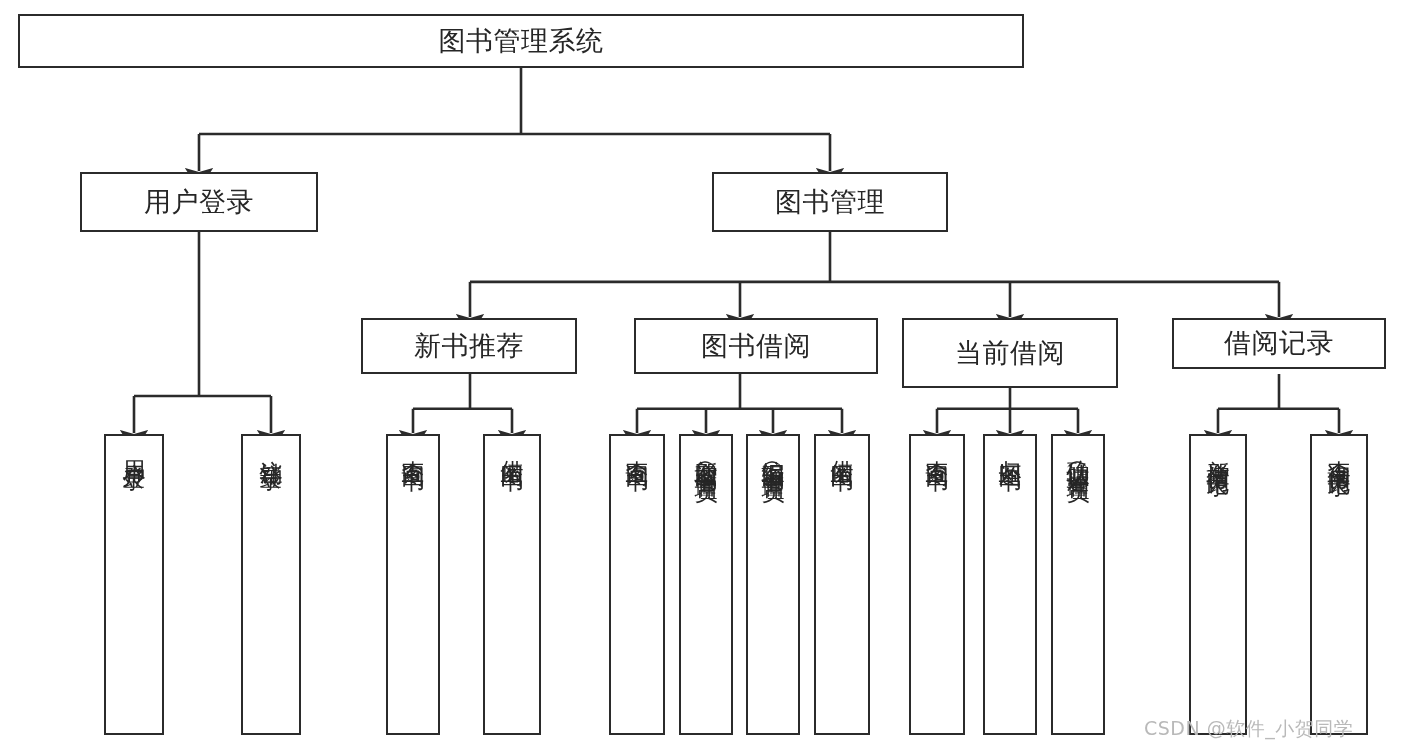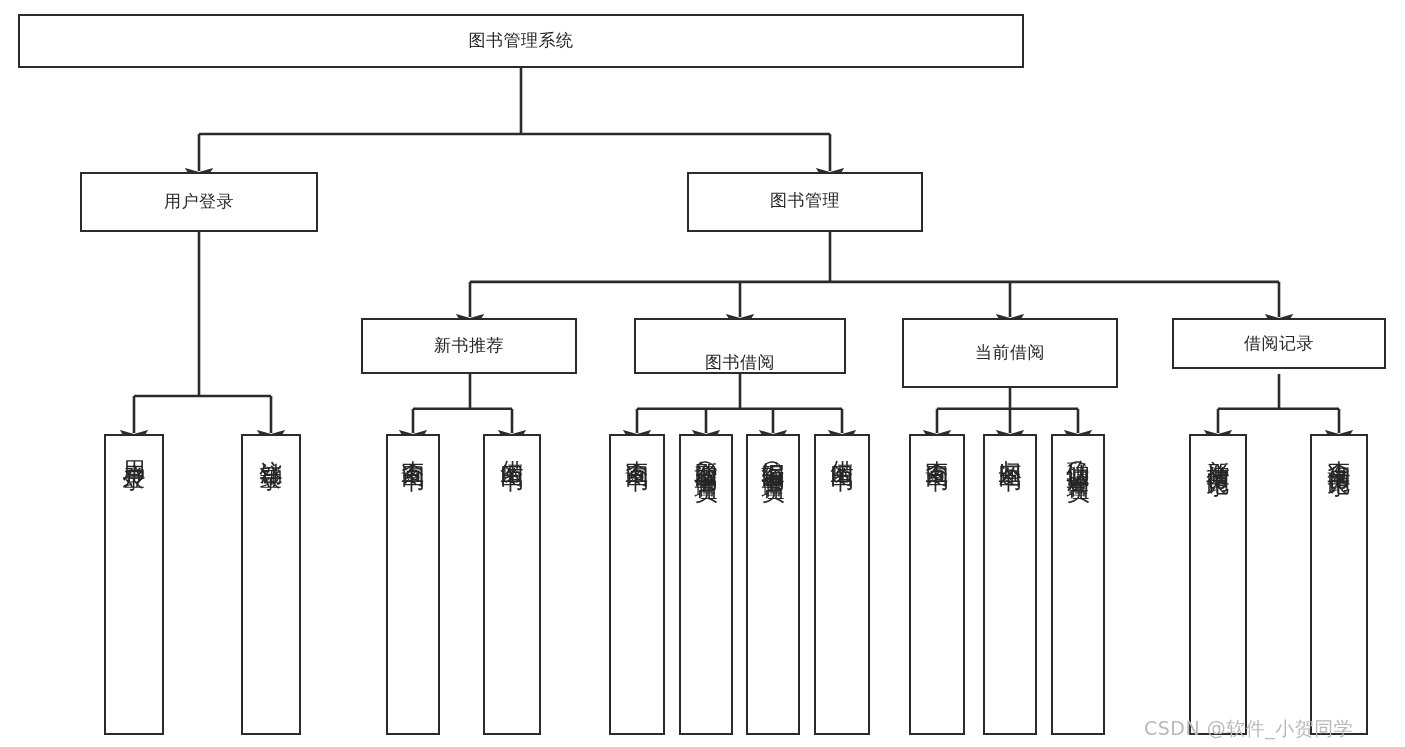--- a/index.html
+++ b/index.html
@@ -31,21 +31,21 @@
     position: absolute;
     box-sizing: border-box;
     background: #ffffff;
     border: 2.5px solid #2b2b2b;
     display: flex;
     align-items: center;
     justify-content: center;
     z-index: 2;
   }
   .node-label {
-    font-size: 17px;
+    font-size: 27px;
     line-height: 1.12;
     color: #262626;
     letter-spacing: 0.5px;
     white-space: nowrap;
   }
   .node.vertical {
     align-items: flex-start;
     justify-content: center;
     padding-top: 6px;
   }
@@ -114,27 +114,27 @@
       </g>
   </svg>
 
   <div id="node-layer">
       <div class="node" style="left: 18px; top: 14px; width: 1006px; height: 54px; border-color: rgb(43, 43, 43);">
         <span class="node-label" style="color: rgb(38, 38, 38);">图书管理系统</span>
       </div>
       <div class="node" style="left: 80px; top: 172px; width: 238px; height: 60px; border-color: rgb(43, 43, 43);">
         <span class="node-label" style="color: rgb(38, 38, 38);">用户登录</span>
       </div>
-      <div class="node" style="left: 687px; top: 172px; width: 236px; height: 60px; border-color: rgb(43, 43, 43); font-family: Liberation Mono, monospace;">
+      <div class="node" style="left: 712px; top: 172px; width: 236px; height: 60px; border-color: rgb(43, 43, 43);">
         <span class="node-label" style="color: rgb(38, 38, 38);">图书管理</span>
       </div>
       <div class="node" style="left: 361px; top: 318px; width: 216px; height: 56px; border-color: rgb(43, 43, 43);">
         <span class="node-label" style="color: rgb(38, 38, 38);">新书推荐</span>
       </div>
-      <div class="node" style="left: 634px; top: 318px; width: 212px; height: 56px; border-color: rgb(43, 43, 43); align-items: flex-end;">
+      <div class="node" style="left: 634px; top: 318px; width: 244px; height: 56px; border-color: rgb(43, 43, 43);">
         <span class="node-label" style="color: rgb(38, 38, 38);">图书借阅</span>
       </div>
       <div class="node" style="left: 902px; top: 318px; width: 216px; height: 70px; border-color: rgb(43, 43, 43);">
         <span class="node-label" style="color: rgb(38, 38, 38);">当前借阅</span>
       </div>
       <div class="node" style="left: 1172px; top: 318px; width: 214px; height: 51px; border-color: rgb(43, 43, 43);">
         <span class="node-label" style="color: rgb(38, 38, 38);">借阅记录</span>
       </div>
       <div class="node vertical" style="left: 104px; top: 434px; width: 60px; height: 301px; border-color: rgb(43, 43, 43);">
         <span class="node-label" style="color: rgb(38, 38, 38);">用户登录</span>

